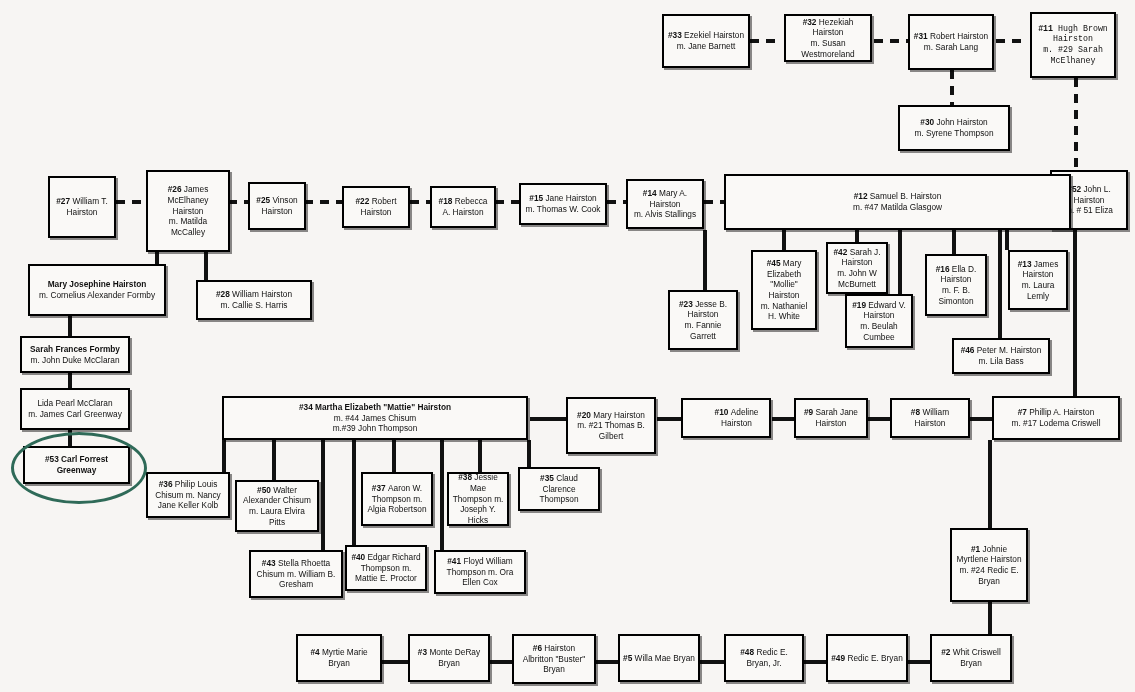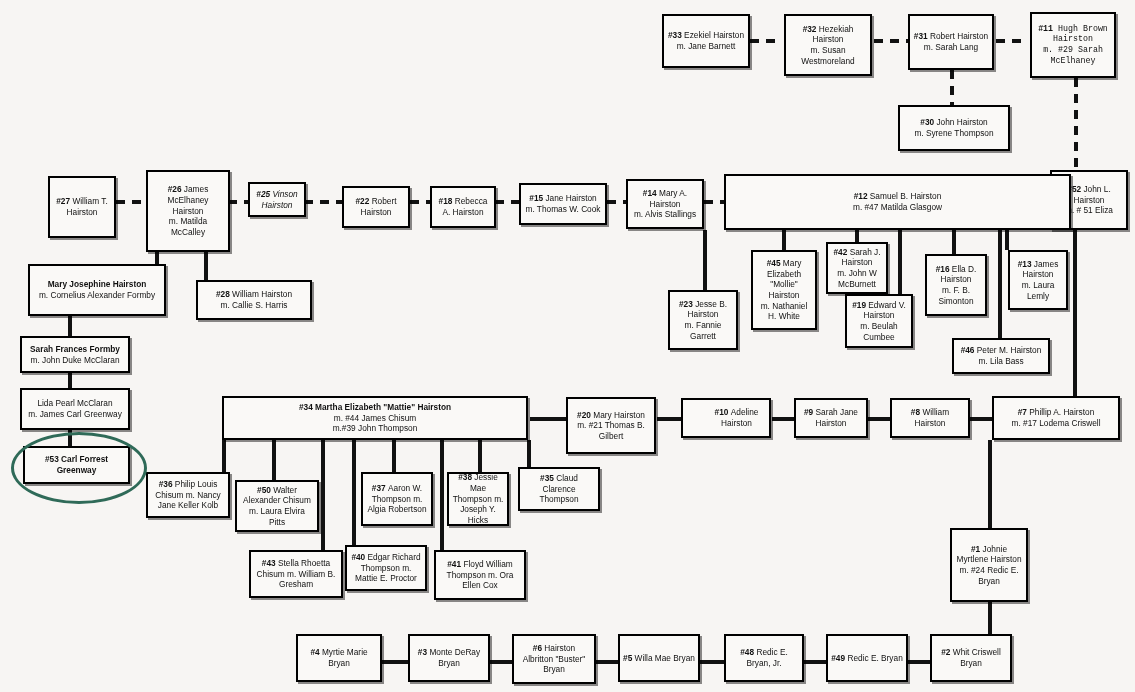--- a/index.html
+++ b/index.html
@@ -124,21 +124,21 @@
   <div class="conn h" style="left:700px;top:660px;width:24px;"></div>
   <div class="conn h" style="left:804px;top:660px;width:22px;"></div>
   <div class="conn h" style="left:908px;top:660px;width:22px;"></div>
 
   <div class="node" style="left:662px;top:14px;width:88px;height:54px;">
     <span class="txt"><b>#33 </b>
       <span>Ezekiel Hairston</span><br>
       <span>m. Jane Barnett</span></span>
   </div>
 
-  <div class="node" style="left:784px;top:14px;width:88px;height:62px;">
+  <div class="node" style="left:784px;top:14px;width:88px;height:48px;">
     <span class="txt"><b>#32 </b>
       <span>Hezekiah Hairston</span><br>
       <span>m. Susan Westmoreland</span></span>
   </div>
 
   <div class="node" style="left:908px;top:14px;width:86px;height:56px;">
     <span class="txt"><b>#31 </b>
       <span>Robert Hairston</span><br>
       <span>m. Sarah Lang</span></span>
   </div>
@@ -165,21 +165,21 @@
     <span class="txt"><b>#27 </b>
       <span>William T. Hairston</span></span>
   </div>
 
   <div class="node" style="left:146px;top:170px;width:84px;height:82px;">
     <span class="txt"><b>#26 </b>
       <span>James McElhaney Hairston</span><br>
       <span>m. Matilda McCalley</span></span>
   </div>
 
-  <div class="node" style="left:248px;top:182px;width:58px;height:35px;font-style:italic;">
+  <div class="node" style="left:248px;top:182px;width:58px;height:48px;">
     <span class="txt"><b>#25 </b>
       <span>Vinson Hairston</span></span>
   </div>
 
   <div class="node" style="left:342px;top:186px;width:68px;height:42px;">
     <span class="txt"><b>#22 </b>
       <span>Robert Hairston</span></span>
   </div>
 
   <div class="node" style="left:430px;top:186px;width:66px;height:42px;">
@@ -342,21 +342,21 @@
       <span>Stella Rhoetta Chisum</span>
       <span>m. William B. Gresham</span></span>
   </div>
 
   <div class="node" style="left:345px;top:545px;width:82px;height:46px;">
     <span class="txt"><b>#40 </b>
       <span>Edgar Richard Thompson</span>
       <span>m. Mattie E. Proctor</span></span>
   </div>
 
-  <div class="node" style="left:434px;top:550px;width:92px;height:50px;">
+  <div class="node" style="left:434px;top:550px;width:92px;height:44px;">
     <span class="txt"><b>#41 </b>
       <span>Floyd William Thompson</span>
       <span>m. Ora Ellen Cox</span></span>
   </div>
 
   <div class="node" style="left:950px;top:528px;width:78px;height:74px;">
     <span class="txt"><b>#1 </b>
       <span>Johnie Myrtlene Hairston</span><br>
       <span>m. #24 Redic E. Bryan</span></span>
   </div>

